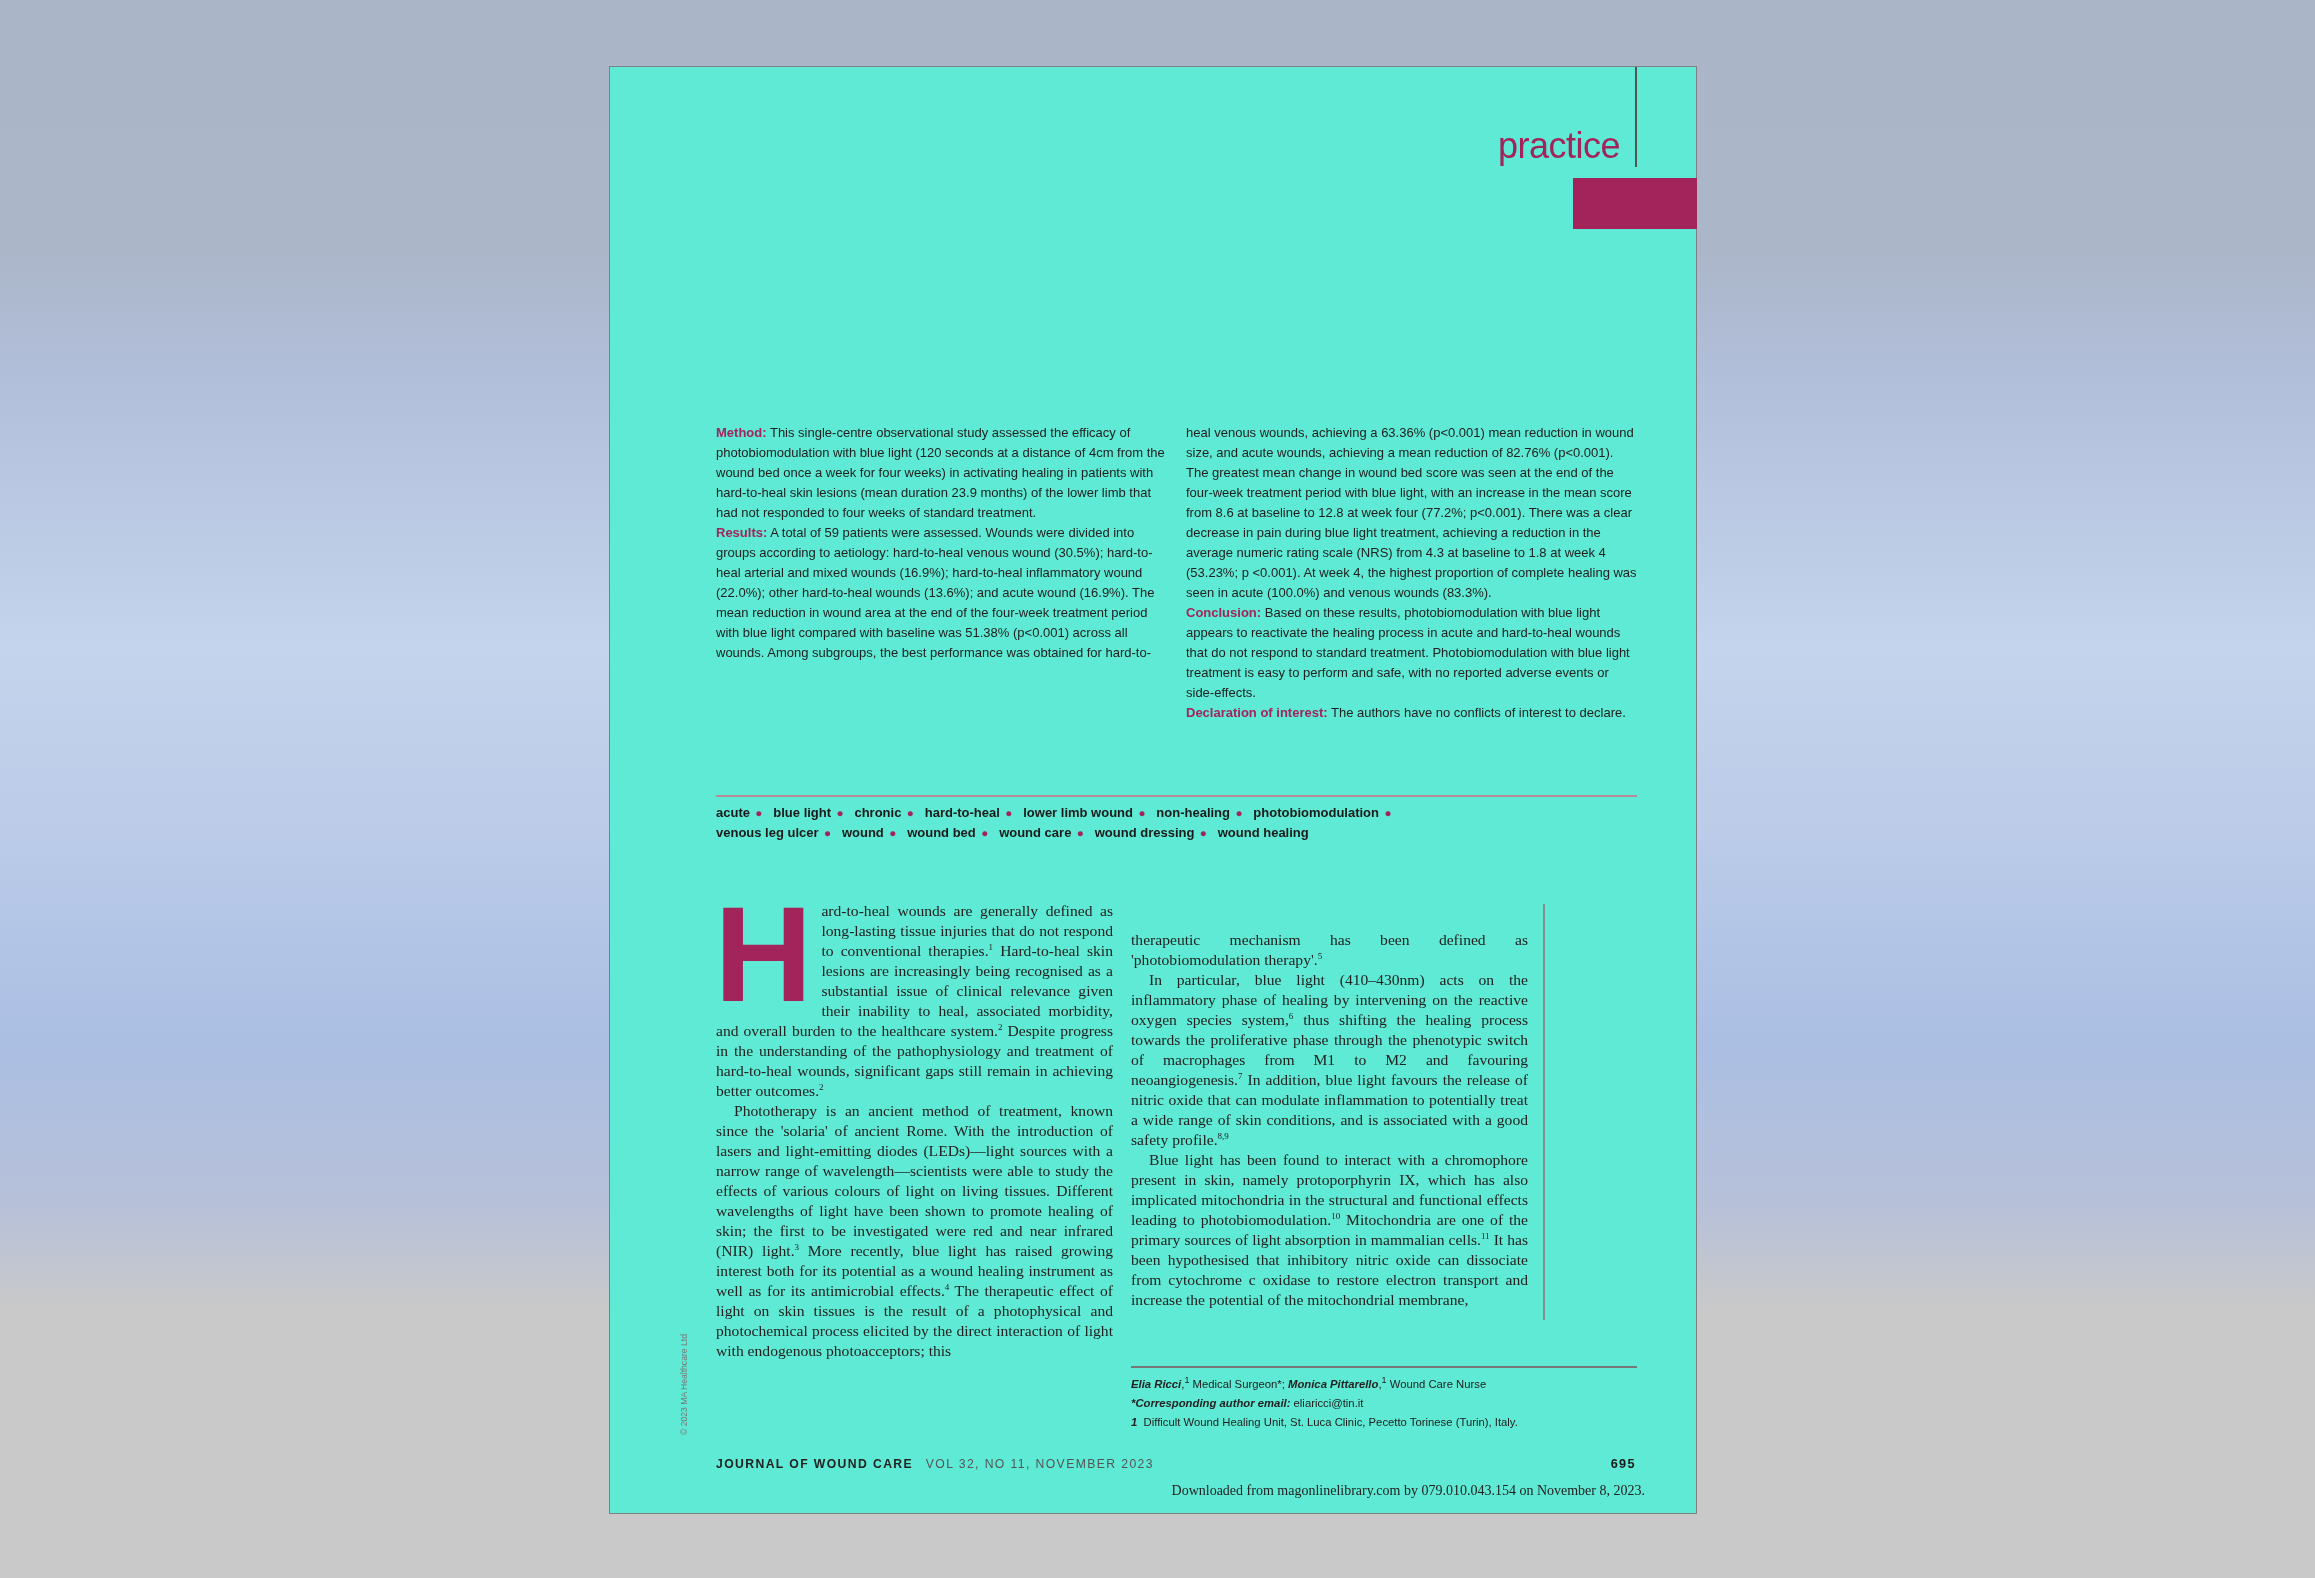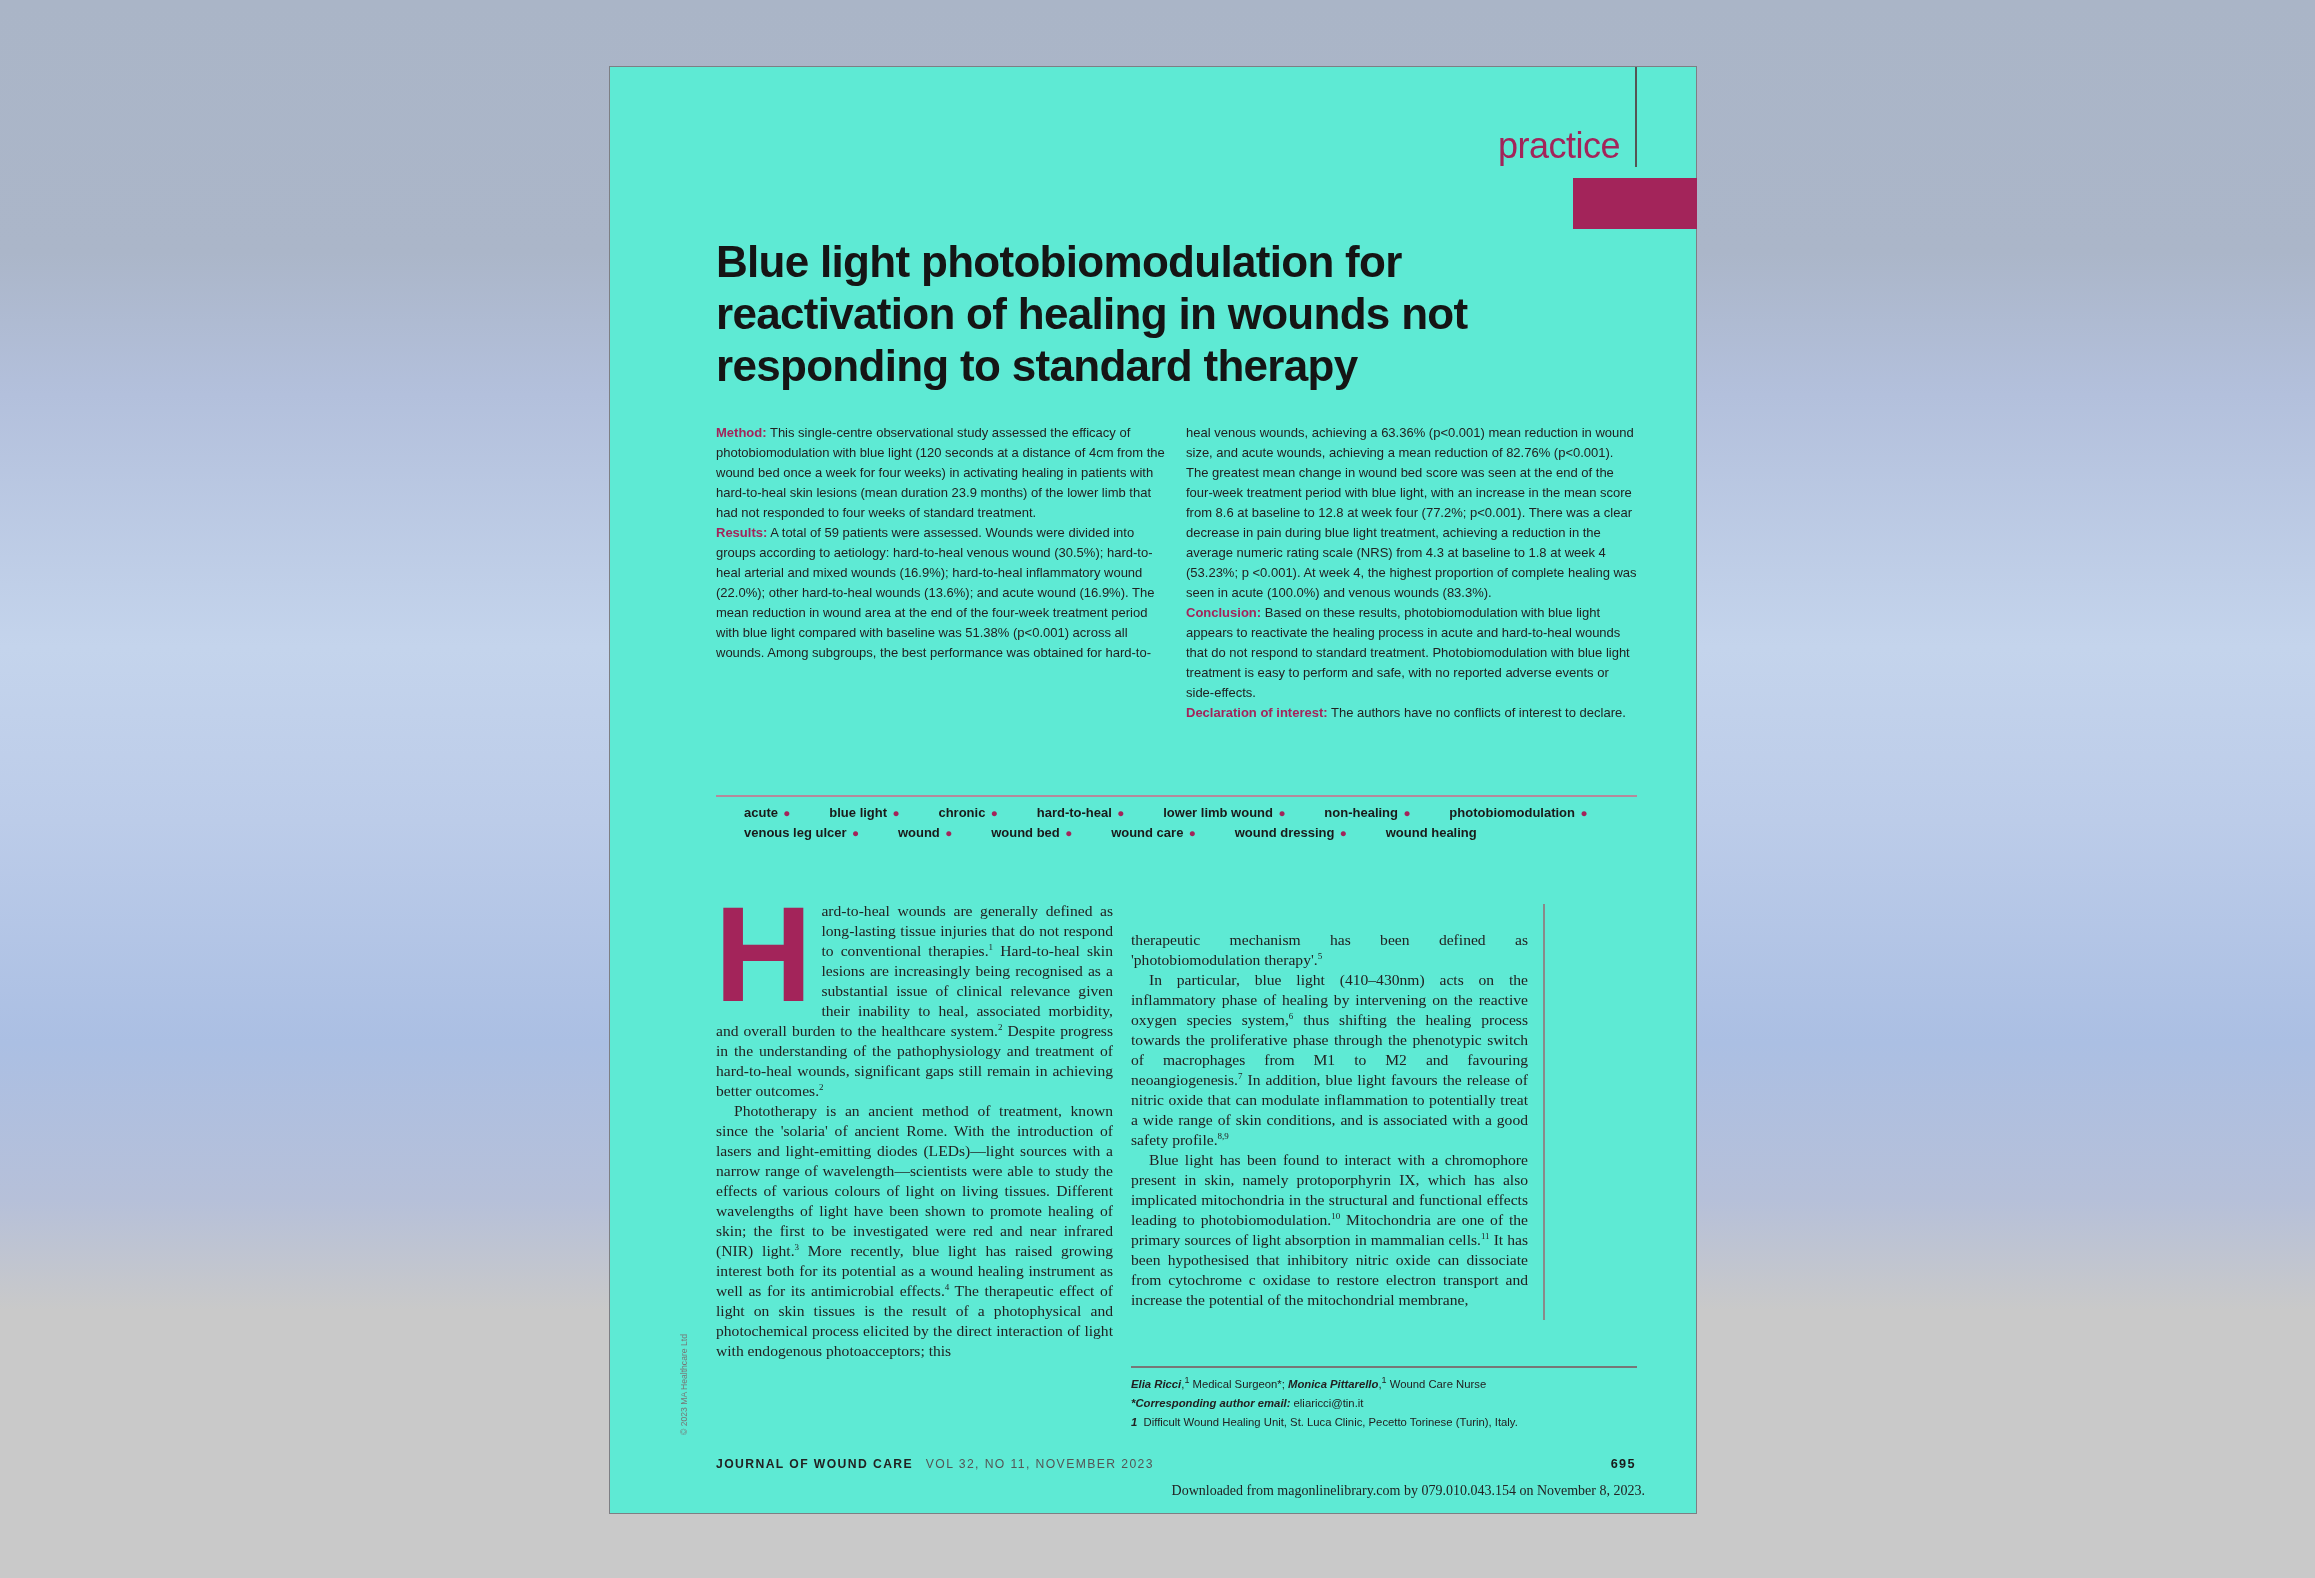--- a/index.html
+++ b/index.html
@@ -27,21 +27,21 @@
   }
   .abstract-col.c1{left:106px;width:450px;}
   .abstract-col.c2{left:576px;width:452px;}
   .abstract-col p{margin:0;}
   .lbl{color:#a3245a;font-weight:bold;}
   .hrule-abs{position:absolute;left:106px;top:728px;width:921px;height:1.8px;background:#b58a9b;}
   .keywords{
     position:absolute;left:106px;top:736px;width:905px;
     font-size:13px;font-weight:bold;line-height:20.4px;color:#1a1a1a;
   }
-  .kw{white-space:nowrap;margin-left:28px;}
+  .kw{white-space:nowrap;}
   .dot{color:#a3245a;margin:0 7.2px 0 5.4px;font-size:11.8px;}
   .body-col{
     position:absolute;top:834px;width:397px;
     font-family:"Liberation Serif",serif;font-size:15.6px;line-height:20px;color:#222;
     text-align:justify;hyphens:auto;
   }
   .body-col.c1{left:106px;}
   .body-col.c2{left:521px;margin-top:29px;}
   .body-col p{margin:0;text-indent:18px;}
   .body-col p.first{text-indent:0;}
@@ -70,21 +70,20 @@
 </style>
 </head>
 <body>
 
 <div class="page">
 
   <div class="section-label">practice</div>
   <div class="vrule-top"></div>
   <div class="mag-bar"></div>
 
-  <h1 class="title" style="margin:0;">Blue light photobiomodulation for reactivation of healing in wounds not responding to standard therapy</h1>
 
   <div class="abstract-col c1">
     <p>
       <span class="lbl">Method:</span>
       <span>This single-centre observational study assessed the efficacy of photobiomodulation with blue light (120 seconds at a distance of 4cm from the wound bed once a week for four weeks) in activating healing in patients with hard-to-heal skin lesions (mean duration 23.9 months) of the lower limb that had not responded to four weeks of standard treatment.</span>
     </p>
     <p>
       <span class="lbl">Results:</span>
       <span>A total of 59 patients were assessed. Wounds were divided into groups according to aetiology: hard-to-heal venous wound (30.5%); hard-to-heal arterial and mixed wounds (16.9%); hard-to-heal inflammatory wound (22.0%); other hard-to-heal wounds (13.6%); and acute wound (16.9%). The mean reduction in wound area at the end of the four-week treatment period with blue light compared with baseline was 51.38% (p&lt;0.001) across all wounds. Among subgroups, the best performance was obtained for hard-to-</span>
     </p>

